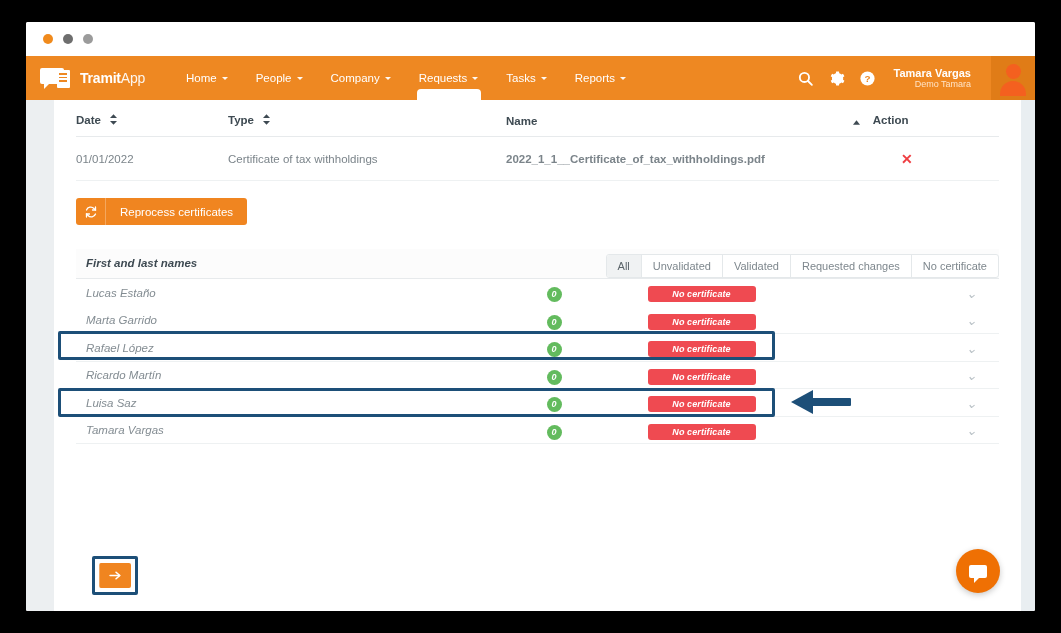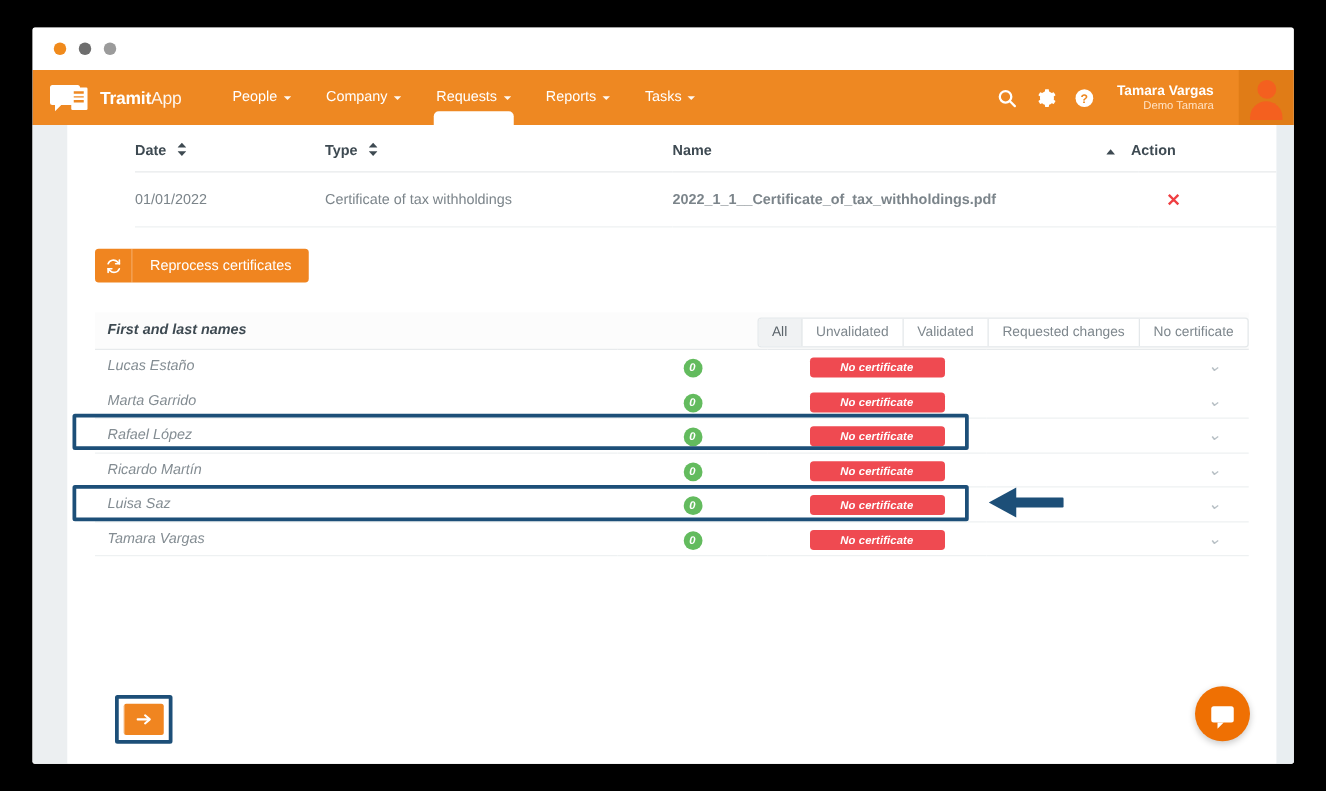--- a/index.html
+++ b/index.html
@@ -132,21 +132,21 @@
     padding: 0 10px; justify-content: space-between;
     margin-bottom: 18px;
   }
   .searchbox input {
     border: 0; outline: 0; font-size: 11.5px; color: #8b9398;
     font-family: "Liberation Sans", sans-serif; width: 380px; background: transparent;
   }
   .searchbox input::placeholder { color: #9aa2a7; }
 
   
-  table.docs { width: 100%; border-collapse: collapse; margin-left: 32px; }
+  table.docs { width: 100%; border-collapse: collapse; }
   table.docs th {
     text-align: left; font-size: 11.5px; color: #3e4a52; font-weight: 700;
     padding: 0 0 9px 0; border-bottom: 1px solid #e7eaec;
   }
   table.docs td {
     font-size: 11.5px; color: #7b848a; padding: 14px 0 13px 0;
     border-bottom: 1px solid #eef1f2;
   }
   .sorticon { display: inline-block; margin: 0 6px; vertical-align: middle; }
   td.fname { color: #4a5157; font-weight: 700; }
@@ -268,37 +268,41 @@
               <i></i>
             </span>
       </span>
       <span class="logo-text">
         <b>Tramit</b><span>App</span>
       </span>
     </div>
 
     <div class="nav">
       <div class="nav-item">
+        <span>Home</span>
+        <span class="caret"></span>
+      </div>
+      <div class="nav-item">
         <span>People</span>
         <span class="caret"></span>
       </div>
       <div class="nav-item">
         <span>Company</span>
         <span class="caret"></span>
       </div>
       <div class="nav-item active">
         <span>Requests</span>
         <span class="caret"></span>
       </div>
       <div class="nav-item">
+        <span>Tasks</span>
+        <span class="caret"></span>
+      </div>
+      <div class="nav-item">
         <span>Reports</span>
-        <span class="caret"></span>
-      </div>
-      <div class="nav-item">
-        <span>Tasks</span>
         <span class="caret"></span>
       </div>
     </div>
 
     <div class="appbar-right">
       <span class="hicon">
         <svg width="17" height="17" viewBox="0 0 24 24" fill="none" stroke="#fff" stroke-width="2.6">
           <circle cx="10.5" cy="10.5" r="6.5"></circle>
               <line x1="15.5" y1="15.5" x2="21" y2="21" stroke-linecap="round"></line>
         </svg>

